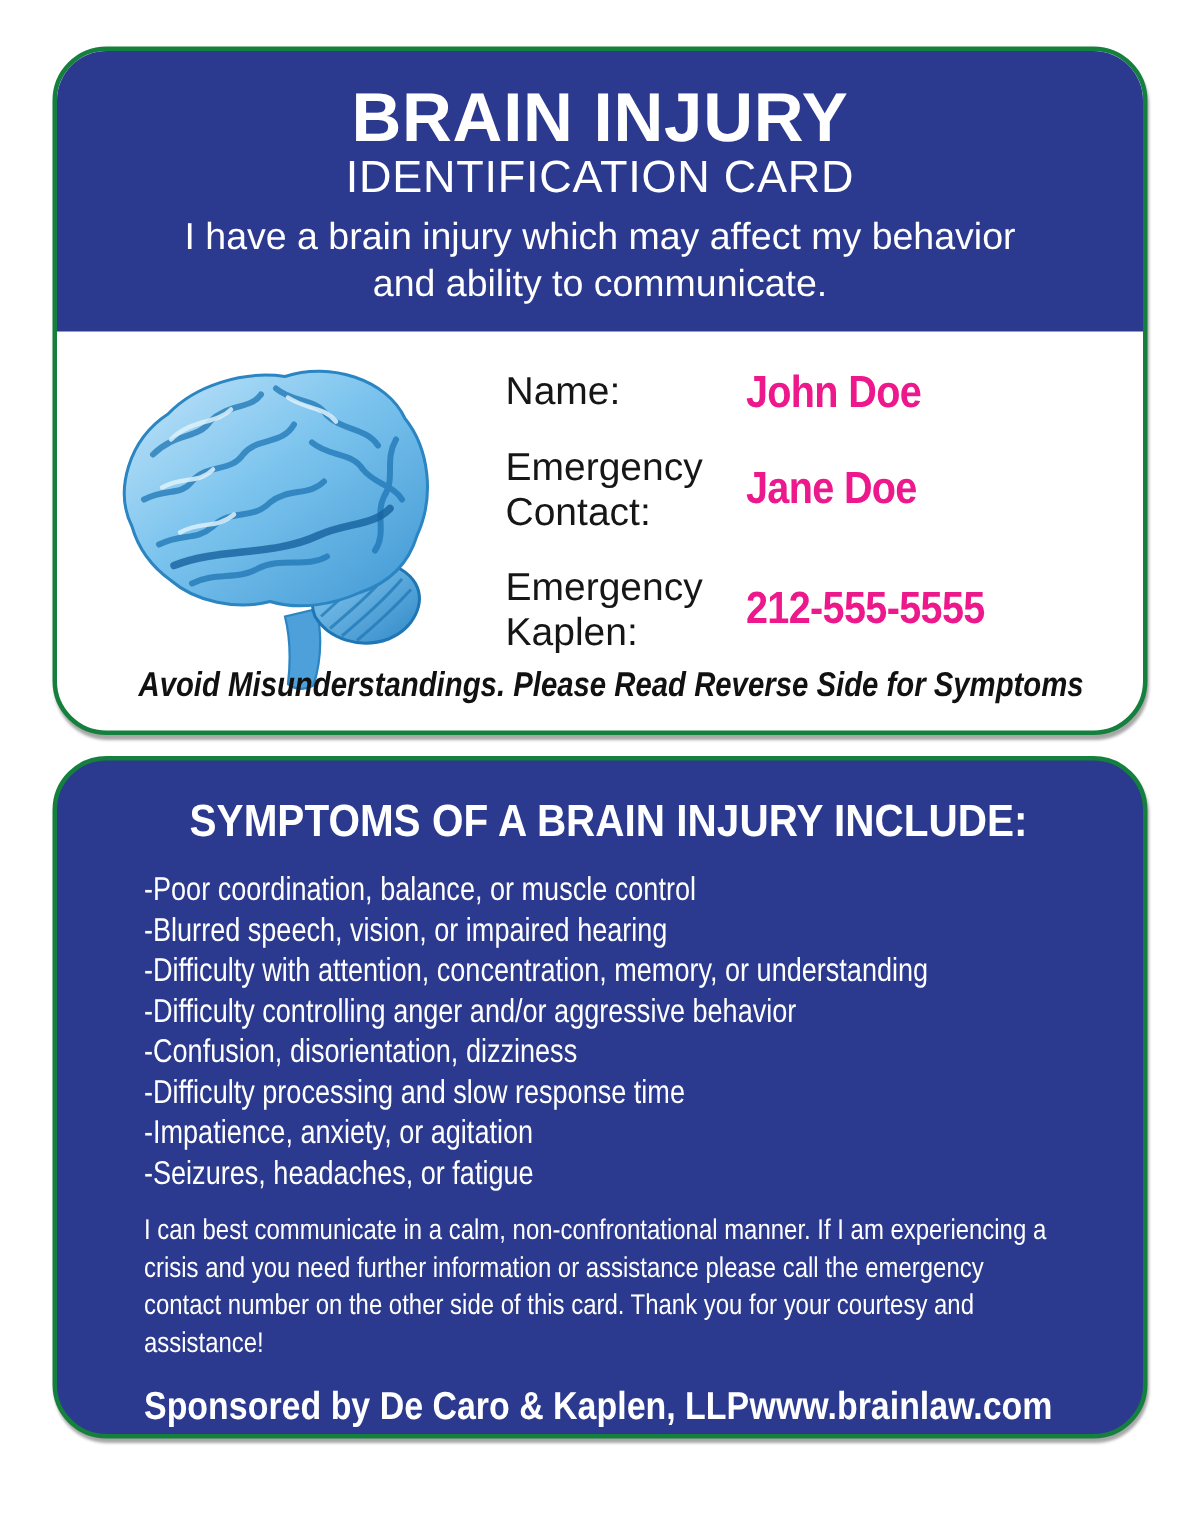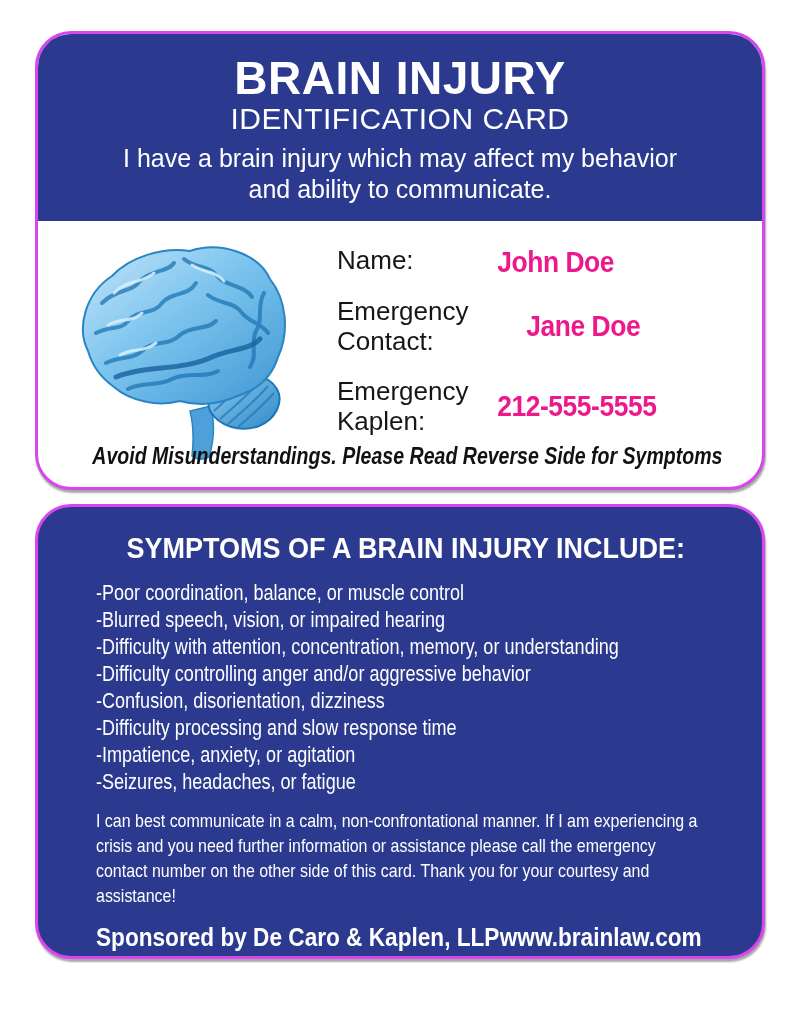--- a/index.html
+++ b/index.html
@@ -6,42 +6,42 @@
   html,body { background:#ffffff; }
   body {
     width:800px; height:1010px;
     font-family:"Liberation Sans", sans-serif;
     position:relative; overflow:hidden;
   }
   .sheet { position:relative; width:800px; height:1010px; }
 
   .card {
     position:absolute; left:35px; width:730px;
-    border:3px solid #d946ef; border-radius:36px;
+    border:3px solid #15803d; border-radius:36px;
     background:#2b3a8f;
     box-shadow:1px 3px 2px rgba(0,0,0,.35);
     overflow:hidden;
   }
   .front-card { top:31px;  height:459px; background:#ffffff; }
   .back-card  { top:504px; height:455px; color:#ffffff; padding:24px 58px 0 58px; }
 
   
   .front-header {
     background:#2b3a8f; height:187px; color:#ffffff;
     text-align:center; padding-top:21px;
   }
   .title1 { font-size:46px; font-weight:bold; letter-spacing:.5px; line-height:1.02; }
   .title2 { font-size:30px; font-weight:500; letter-spacing:.5px; line-height:1.05; margin-top:1px; }
   .subtitle { font-size:25px; line-height:1.24; margin:9px auto 12px; max-width:565px; }
 
   .front-body { display:flex; padding:10px 0 0 24px; }
   .brain-wrap { flex:0 0 245px; height:230px; }
   .fields { padding:14px 0 0 30px; flex:1; }
   .field-row { display:flex; margin-bottom:17px; }
-  .field-row:nth-child(2) { margin-bottom:19px;gap:29px; }
+  .field-row:nth-child(2) { margin-bottom:19px; }
   .field-label { width:155px; font-size:26px; color:#161616; line-height:1.17; }
   .field-value {
     color:#ec188c; font-weight:bold; font-size:30px;
     align-self:center; padding-left:6px; white-space:nowrap;
     transform:scaleX(.88); transform-origin:left center;
     letter-spacing:-.5px;
   }
   .footnote {
     position:absolute; bottom:17px; left:0; width:100%;
     text-align:center; color:#111111;

